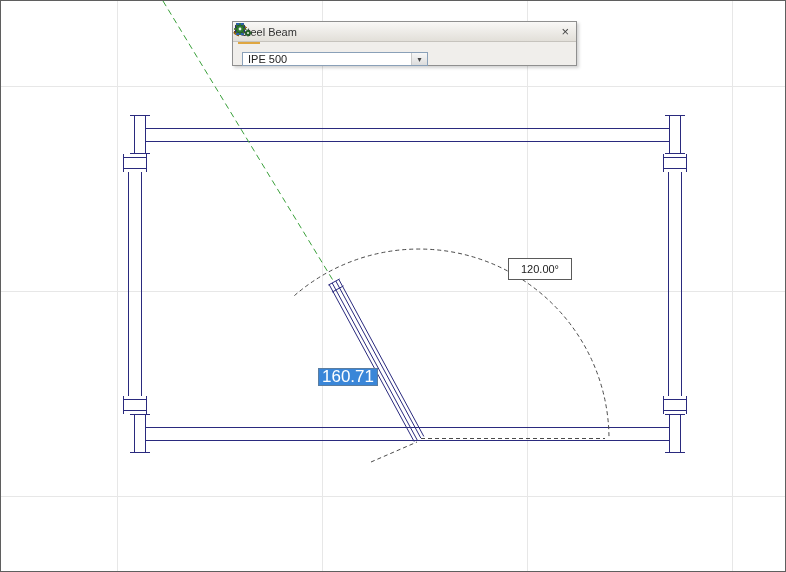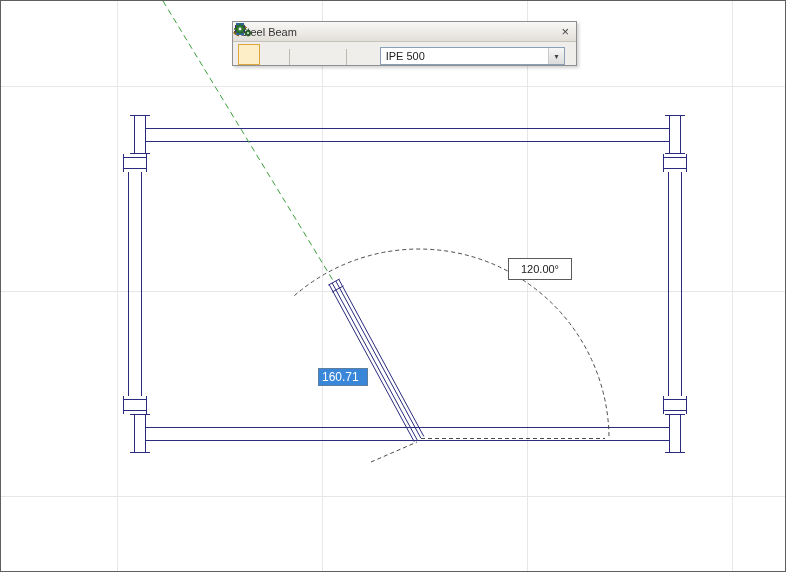--- a/index.html
+++ b/index.html
@@ -10,31 +10,31 @@
     background-size:205px 205px;background-position:116px 85px;}
   .canvas svg{position:absolute;left:0;top:0;}
 
   
   .angle-label{position:absolute;left:507px;top:257px;width:62px;height:20px;background:#ffffff;
     border:1px solid #5a5a5a;display:flex;align-items:center;justify-content:center;
     font-size:11px;color:#222;}
 
   
   .tracker{position:absolute;left:317px;top:367px;height:15px;min-width:42px;padding:1px 3px 0 3px;
-    background:#3a86d8;border:1px solid #5b7da0;color:#ffffff;font-size:12px;line-height:14px;}
+    background:#3a86d8;border:1px solid #5b7da0;color:#ffffff;font-size:17px;line-height:14px;}
 
   
   .palette{position:absolute;left:231px;top:20px;width:345px;background:#f0eeeb;
     border:1px solid #8f8f8f;box-shadow:2px 2px 3px rgba(0,0,0,0.18);box-sizing:border-box;}
   .palette-title{height:19px;display:flex;align-items:center;padding:0 7px;
     background:linear-gradient(#f9f8f6,#e2dfd9);border-bottom:1px solid #c6c3bd;
     font-size:11px;color:#333;}
   .palette-title .ttl{flex:1;}
   .close-x{font-size:13px;color:#444;line-height:13px;}
-  .palette-toolbar{height:23px;display:flex;align-items:flex-end;padding:0 4px;}
+  .palette-toolbar{height:23px;display:flex;align-items:flex-start;padding:0 4px;flex-direction:column;}
   .tbtn{width:20px;height:19px;display:flex;align-items:center;justify-content:center;
     border:1px solid transparent;margin:0 1px;background:transparent;}
   .tbtn.active{background:#fdeec7;border:1px solid #dfa640;}
   .sep{width:1px;height:16px;background:#bcb9b3;margin:0 4px;}
   .combo{width:186px;height:18px;margin-left:5px;background:#fff;border:1px solid #8aa0b8;
     display:flex;align-items:center;box-sizing:border-box;}
   .combo-text{flex:1;padding-left:5px;font-size:11px;color:#222;}
   .combo-btn{width:15px;align-self:stretch;border-left:1px solid #c9c9c9;
     background:linear-gradient(#f7f7f7,#dcdcdc);display:flex;align-items:center;justify-content:center;
     font-size:8px;color:#444;}

